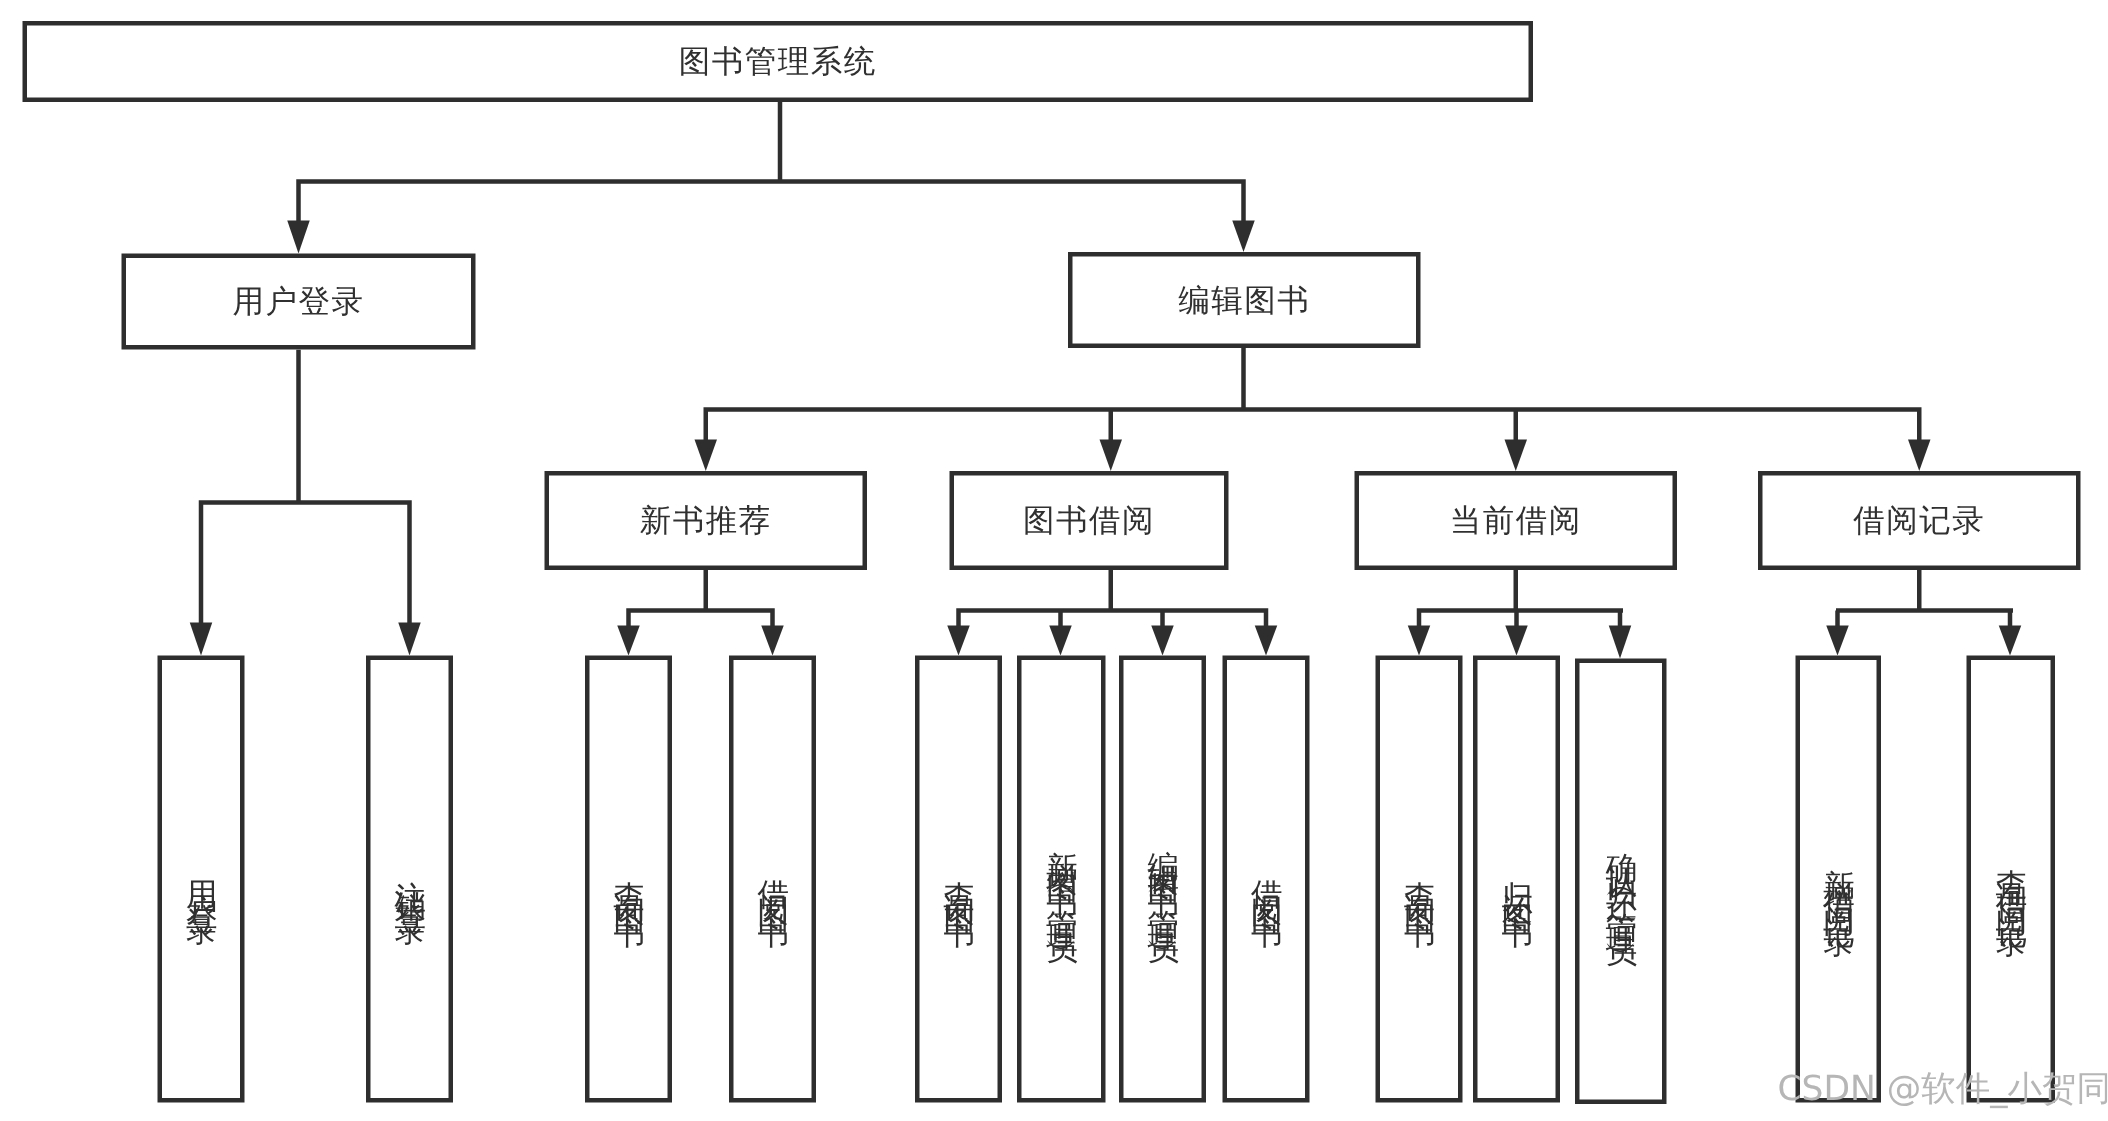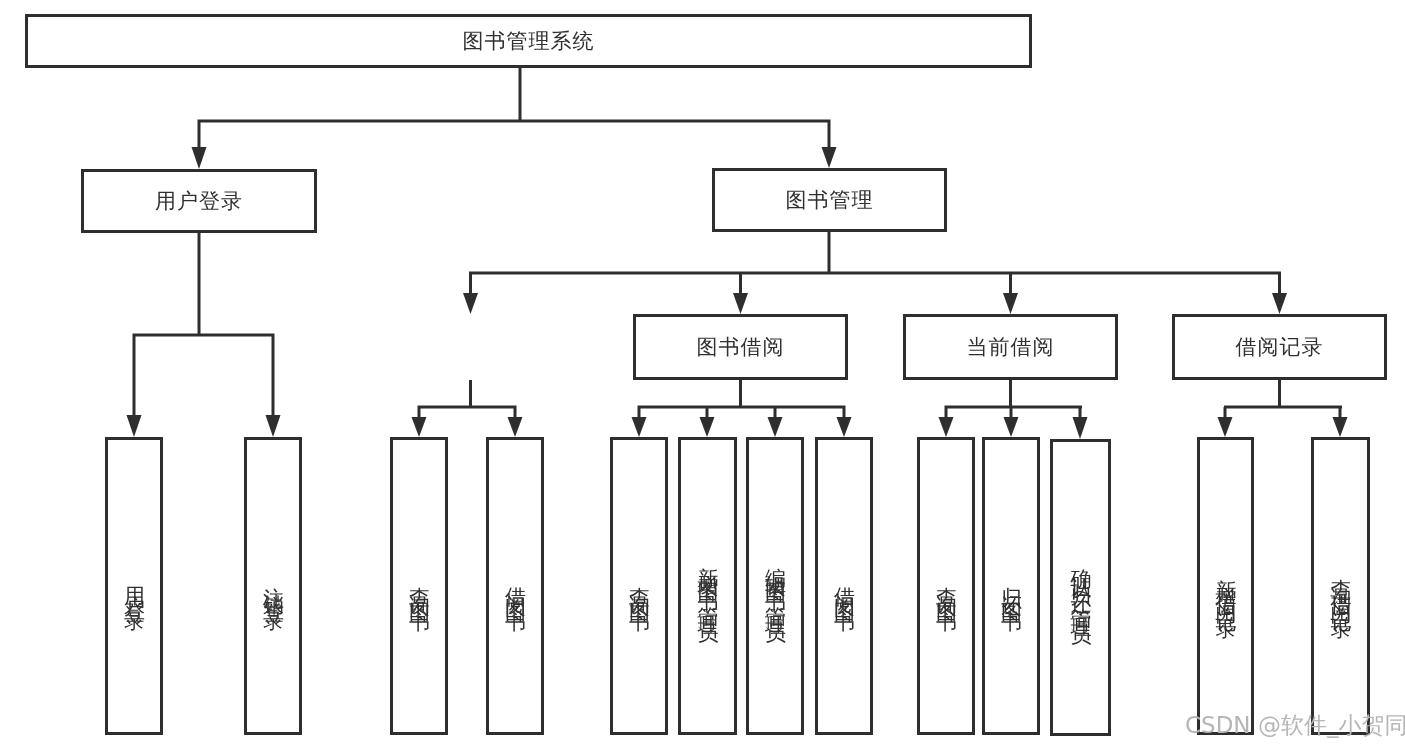--- a/index.html
+++ b/index.html
@@ -93,26 +93,27 @@
       <polygon points="767.5,417 782.5,417 775,437"></polygon>
       <polygon points="836.5,417 851.5,417 844,437"></polygon>
       <polygon points="938.5,417 953.5,417 946,437"></polygon>
       <polygon points="1003.5,417 1018.5,417 1011,437"></polygon>
       <polygon points="1072.5,417 1087.5,417 1080,439"></polygon>
       <polygon points="1217.5,417 1232.5,417 1225,437"></polygon>
       <polygon points="1332.5,417 1347.5,417 1340,437"></polygon>
     </g>
   </svg>
 
-  <div class="node" style="left:15px; top:14px; width:1007px; height:54px;margin-left:10px;">图书管理系统</div>
+  <div class="node" style="left:15px; top:14px; width:1007px; height:54px;">图书管理系统</div>
 
   <div class="node" style="left:81px; top:169px; width:236px; height:64px;">用户登录</div>
-  <div class="node" style="left:712px; top:168px; width:235px; height:64px;">图书管理</div>
+  <div class="node" style="left:712px; top:168px; width:235px; height:64px;">编辑图书</div>
 
-  <div class="node" style="left:633px; top:314px; width:215px; height:66px;">图书借阅</div>
+  <div class="node" style="left:363px; top:314px; width:215px; height:66px;">新书推荐</div>
+  <div class="node" style="left:633px; top:314px; width:186px; height:66px;">图书借阅</div>
   <div class="node" style="left:903px; top:314px; width:215px; height:66px;font-family:Liberation Serif, serif;">当前借阅</div>
   <div class="node" style="left:1172px; top:314px; width:215px; height:66px;">借阅记录</div>
 
   <div class="node leaf" style="left:105px; top:437px; width:58px; height:298px;">
     <span class="vtext">用户登录</span>
   </div>
   <div class="node leaf" style="left:244px; top:437px; width:58px; height:298px;">
     <span class="vtext">注销登录</span>
   </div>
 

